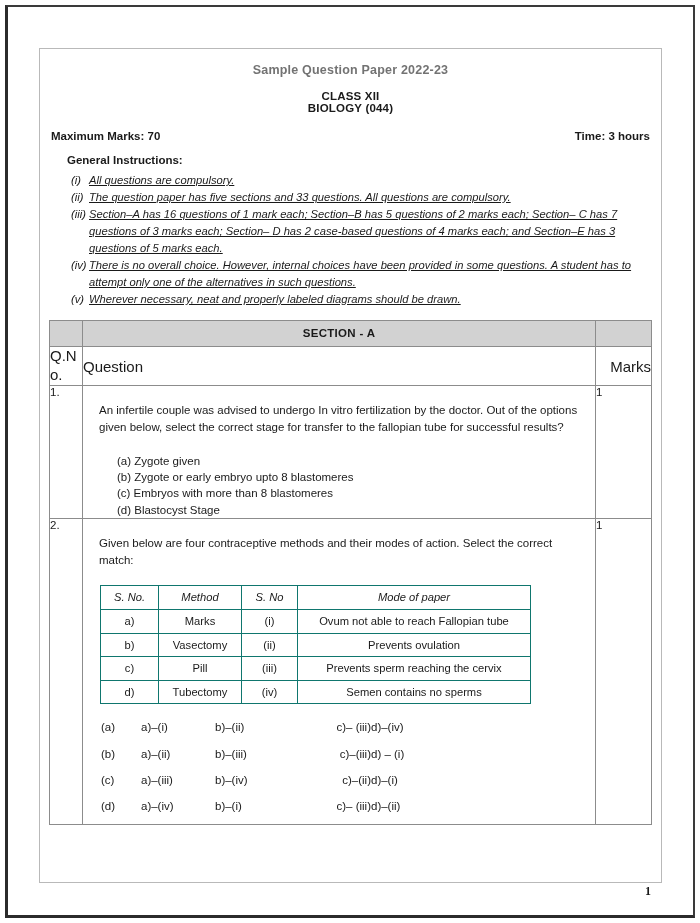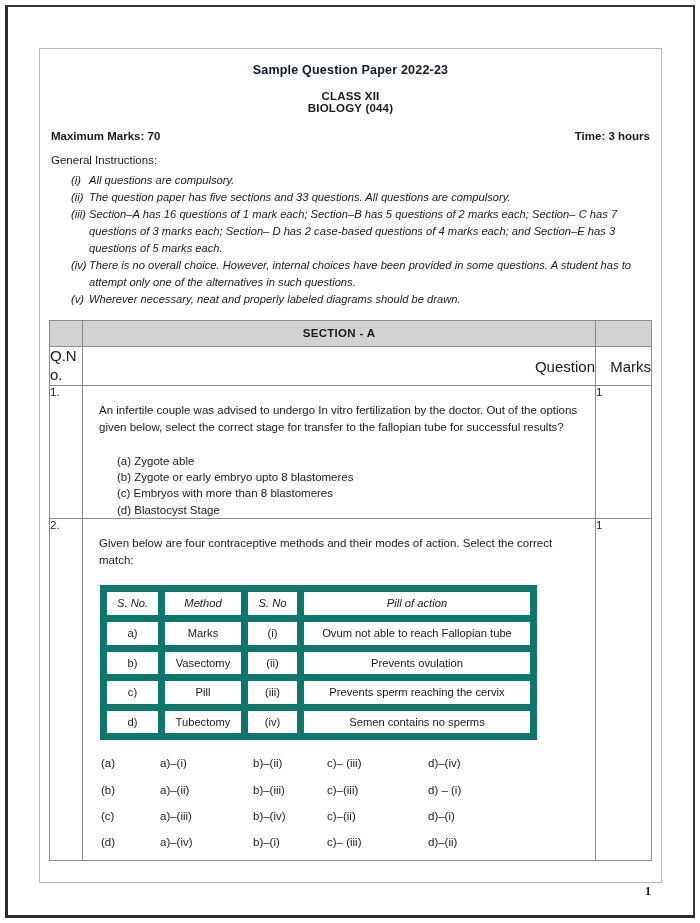--- a/index.html
+++ b/index.html
@@ -46,21 +46,21 @@
   .frame-inner {
     padding: 12px 9px 0 9px;
     box-sizing: border-box;
   }
 
   
   .doc-title {
     text-align: center;
     font-size: 12.5px;
     font-weight: bold;
-    color: #0f172a;
+    color: #737373;
     letter-spacing: 0.2px;
     margin: 2px 0 13px 0;
   }
   .doc-subtitle {
     text-align: center;
     font-size: 11.5px;
     font-weight: bold;
     color: #1a1a1a;
     letter-spacing: 0.2px;
   }
@@ -75,22 +75,22 @@
   .meta-row {
     display: flex;
     justify-content: space-between;
     align-items: flex-start;
     font-size: 11.5px;
     font-weight: bold;
     margin: 0 2px 12px 2px;
   }
   .gen-instr {
     font-size: 11.5px;
-    font-weight: normal;
-    margin: 0 0 6px 2px;
+    font-weight: bold;
+    margin: 0 0 6px 18px;
   }
 
   
   .instr-list {
     margin: 0 0 12px 0;
     padding: 0;
   }
   .instr-item {
     display: flex;
     font-style: italic;
@@ -101,20 +101,21 @@
   .instr-num {
     width: 40px;
     flex: 0 0 40px;
     padding-left: 22px;
     box-sizing: border-box;
     font-style: italic;
   }
   .instr-text {
     flex: 1;
     padding-right: 10px;
+    text-decoration: underline;
   }
 
   
   table.qtable {
     width: 100%;
     border-collapse: collapse;
     table-layout: fixed;
     margin-top: 2px;
     padding-left: 26px;
   }
@@ -142,21 +143,21 @@
     height: 38px;
     vertical-align: middle;
     font-size: 15px;
   }
   .head-qno {
     padding: 3px 0 0 4px;
     line-height: 1.25;
     vertical-align: top !important;
   }
   .head-question {
-    text-align: right;
+    text-align: left;
     vertical-align: middle !important;
   }
   .head-marks {
     text-align: right;
     vertical-align: middle !important;
   }
 
   .qnum {
     padding: 7px 0 0 5px;
     font-size: 11.5px;
@@ -182,21 +183,21 @@
 
   
   table.matchtable {
     border-collapse: collapse;
     table-layout: fixed;
     margin: 12px 0 0 17px;
     width: 430px;
     font-size: 11.2px;
   }
   table.matchtable td {
-    border: 7px solid #0f766e;
+    border: 1px solid #0f766e;
     text-align: center;
     padding: 4px 3px;
     line-height: 1.3;
   }
   table.matchtable tr.mt-head td {
     font-style: italic;
     padding: 4px 3px;
   }
   .mt-c1 { width: 58px; }
   .mt-c2 { width: 83px; }
@@ -206,22 +207,22 @@
   
   .ans-grid {
     margin: 15px 0 0 18px;
     font-size: 11.5px;
   }
   .ans-row {
     display: flex;
     margin-bottom: 9px;
   }
   .ans-label { width: 40px; flex: 0 0 40px; }
-  .ans-cell  { width: 74px; flex: 0 0 74px; margin-left: 19px; }
-  .ans-cell-wide { width: 82px; flex: 0 0 82px; }
+  .ans-cell  { width: 74px; flex: 0 0 74px; }
+  .ans-cell-wide { width: 82px; flex: 0 0 82px; text-align: right; }
 
   
   .page-num {
     position: absolute;
     right: 42px;
     bottom: 16px;
     font-family: "Liberation Serif", serif;
     font-size: 12px;
     font-weight: bold;
     color: #1a1a1a;
@@ -288,21 +289,21 @@
             </td>
             <td class="head-question">Question</td>
             <td class="head-marks">Marks</td>
           </tr>
 
           <tr>
             <td class="qnum">1.</td>
             <td class="qbody">
               <p class="q-stem">An infertile couple was advised to undergo In vitro fertilization by the doctor. Out of the options given below, select the correct stage for transfer to the fallopian tube for successful results?</p>
               <div class="opt-list">
-                <div class="opt-line">(a) Zygote able</div>
+                <div class="opt-line">(a) Zygote given</div>
                 <div class="opt-line">(b) Zygote or early embryo upto 8 blastomeres</div>
                 <div class="opt-line">(c) Embryos with more than 8 blastomeres</div>
                 <div class="opt-line">(d) Blastocyst Stage</div>
               </div>
             </td>
             <td class="qmark">1</td>
           </tr>
 
           <tr>
             <td class="qnum">2.</td>
@@ -314,21 +315,21 @@
                   <col class="mt-c1">
                     <col class="mt-c2">
                     <col class="mt-c3">
                     <col class="mt-c4">
                 </colgroup>
                 <tbody>
                   <tr class="mt-head">
                     <td>S. No.</td>
                     <td>Method</td>
                     <td>S. No</td>
-                    <td>Pill of action</td>
+                    <td>Mode of paper</td>
                   </tr>
                   <tr>
                     <td>a)</td>
                     <td>Marks</td>
                     <td>(i)</td>
                     <td>Ovum not able to reach Fallopian tube</td>
                   </tr>
                   <tr>
                     <td>b)</td>
                     <td>Vasectomy</td>

